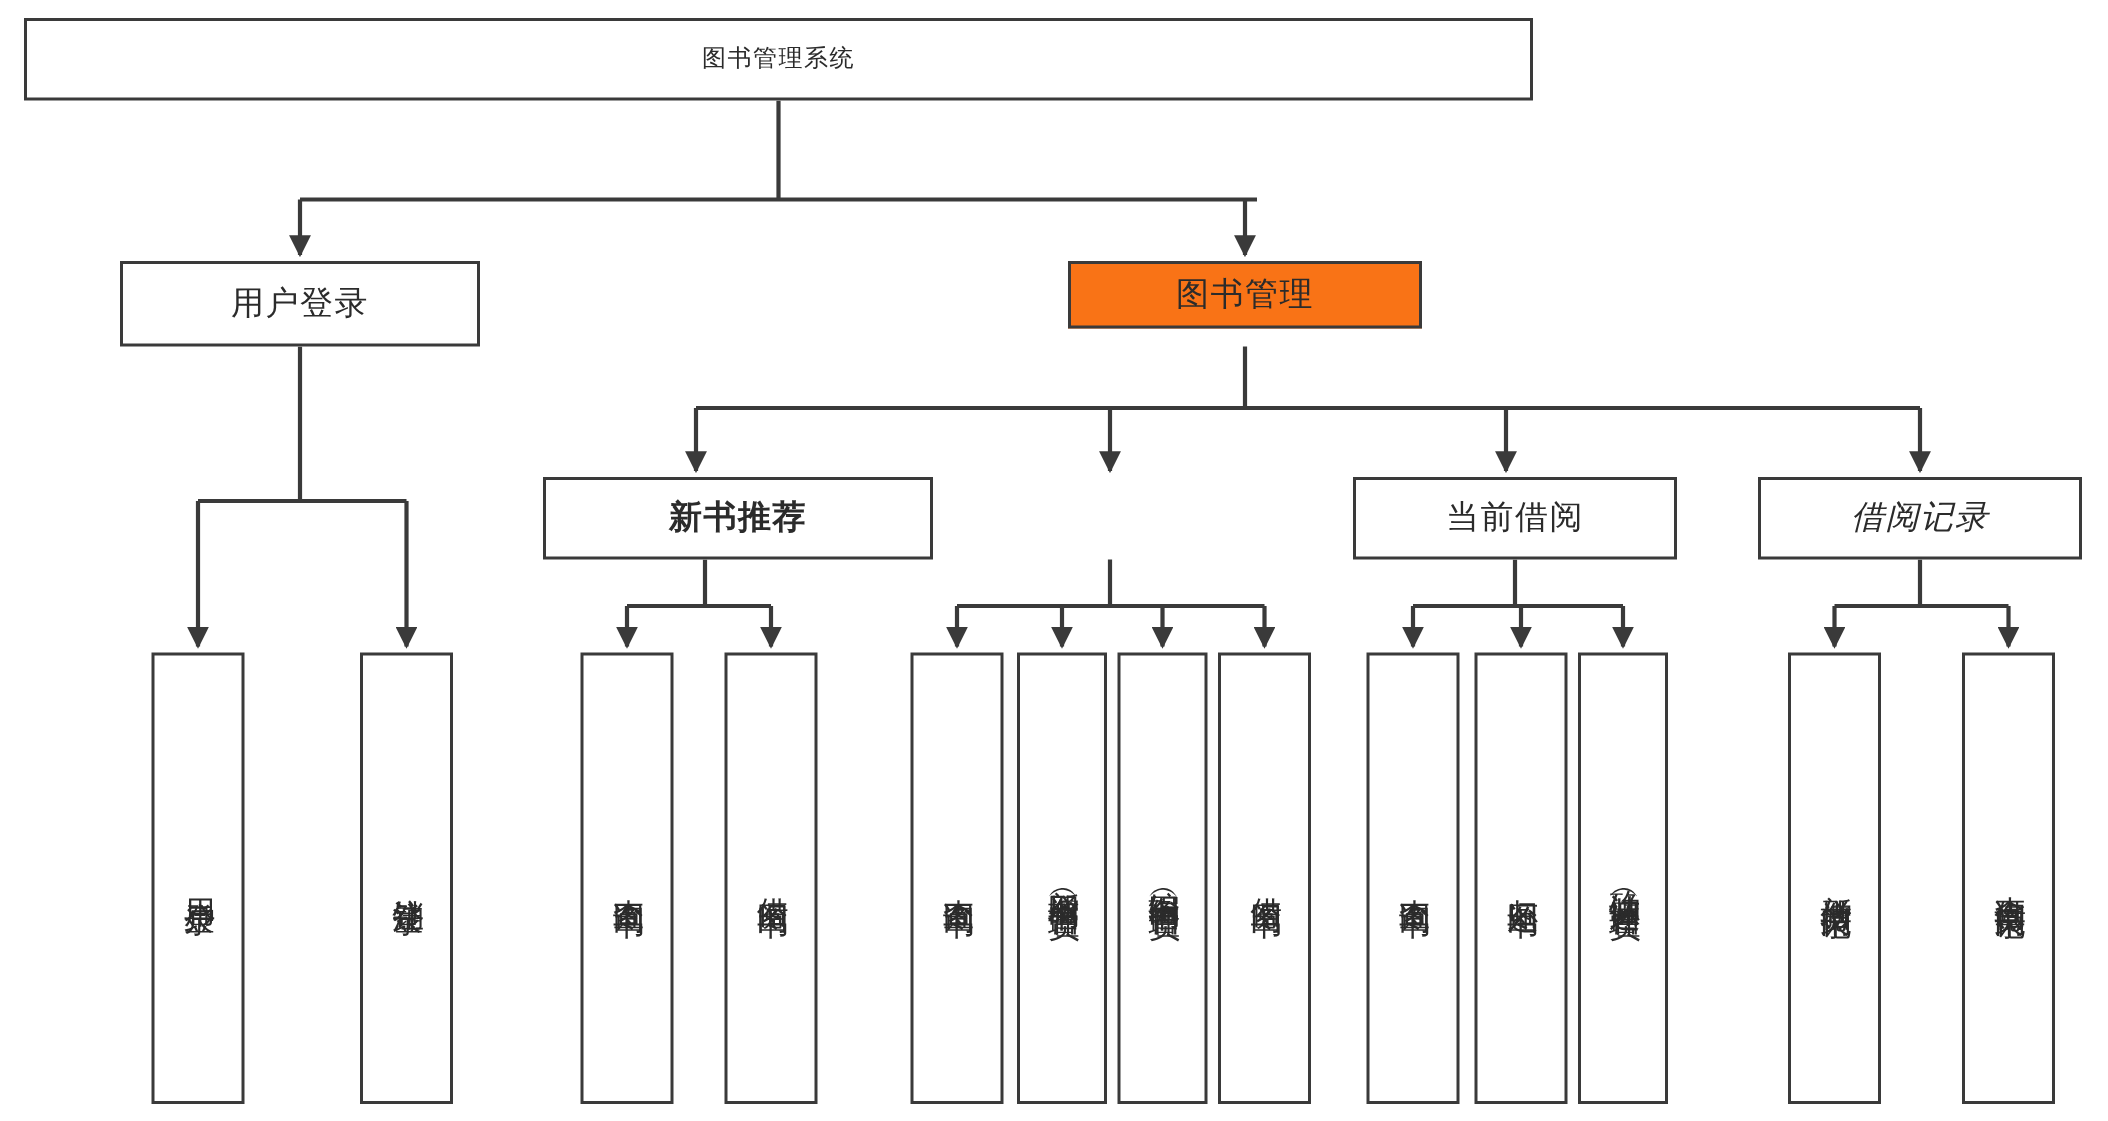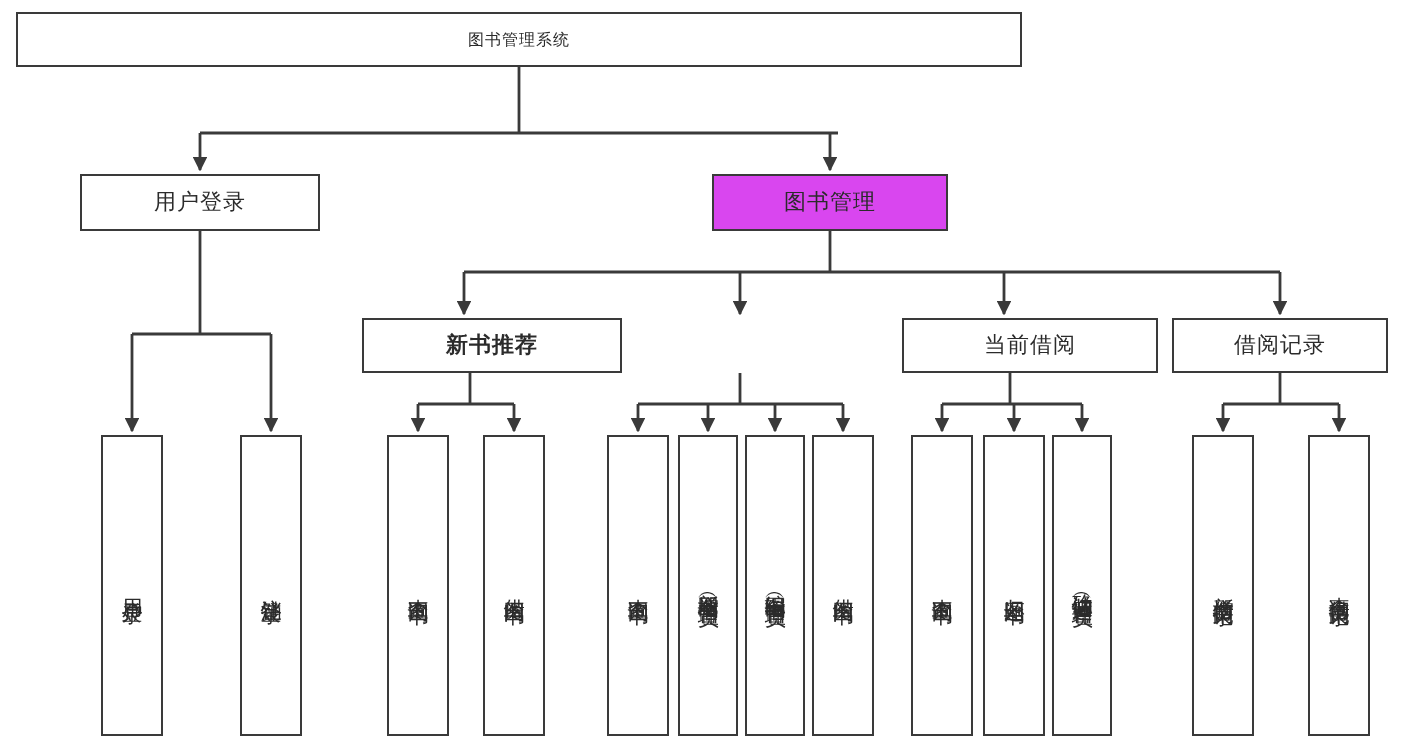--- a/index.html
+++ b/index.html
@@ -114,25 +114,25 @@
       <path d="M 1280 373 L 1280 404"></path>
       <path d="M 1223 404 L 1339 404"></path>
       <path d="M 1223 404 L 1223 431" marker-end="url(#arrow)"></path>
       <path d="M 1339 404 L 1339 431" marker-end="url(#arrow)"></path>
     </g>
   </svg>
 
   <div class="node horiz root" style="left: 16px; top: 12px; width: 1006px; height: 55px; border-color: rgb(58, 58, 58); background: rgb(255, 255, 255); color: rgb(43, 43, 43);">图书管理系统</div>
 
   <div class="node horiz" style="left: 80px; top: 174px; width: 240px; height: 57px; border-color: rgb(58, 58, 58); background: rgb(255, 255, 255); color: rgb(43, 43, 43);">用户登录</div>
-  <div class="node horiz" style="left: 712px; top: 174px; width: 236px; height: 57px; border-color: rgb(58, 58, 58); background: #d946ef; color: rgb(43, 43, 43);">图书管理</div>
+  <div class="node horiz" style="left: 712px; top: 174px; width: 236px; height: 45px; border-color: rgb(58, 58, 58); background: #f97316; color: rgb(43, 43, 43);">图书管理</div>
 
   <div class="node horiz" style="left: 362px; top: 318px; width: 260px; height: 55px; border-color: rgb(58, 58, 58); background: rgb(255, 255, 255); color: rgb(43, 43, 43); font-weight: bold;">新书推荐</div>
-  <div class="node horiz" style="left: 902px; top: 318px; width: 256px; height: 55px; border-color: rgb(58, 58, 58); background: rgb(255, 255, 255); color: rgb(43, 43, 43);">当前借阅</div>
-  <div class="node horiz" style="left: 1172px; top: 318px; width: 216px; height: 55px; border-color: rgb(58, 58, 58); background: rgb(255, 255, 255); color: rgb(43, 43, 43);">借阅记录</div>
+  <div class="node horiz" style="left: 902px; top: 318px; width: 216px; height: 55px; border-color: rgb(58, 58, 58); background: rgb(255, 255, 255); color: rgb(43, 43, 43);">当前借阅</div>
+  <div class="node horiz" style="left: 1172px; top: 318px; width: 216px; height: 55px; border-color: rgb(58, 58, 58); background: rgb(255, 255, 255); color: rgb(43, 43, 43); font-style: italic;">借阅记录</div>
 
   <div class="node vert" style="left: 101px; top: 435px; width: 62px; height: 301px; border-color: rgb(58, 58, 58); background: rgb(255, 255, 255); color: rgb(43, 43, 43);">用户登录</div>
   <div class="node vert" style="left: 240px; top: 435px; width: 62px; height: 301px; border-color: rgb(58, 58, 58); background: rgb(255, 255, 255); color: rgb(43, 43, 43);">注销登录</div>
   <div class="node vert" style="left: 387px; top: 435px; width: 62px; height: 301px; border-color: rgb(58, 58, 58); background: rgb(255, 255, 255); color: rgb(43, 43, 43);">查询图书</div>
   <div class="node vert" style="left: 483px; top: 435px; width: 62px; height: 301px; border-color: rgb(58, 58, 58); background: rgb(255, 255, 255); color: rgb(43, 43, 43);">借阅图书</div>
   <div class="node vert" style="left: 607px; top: 435px; width: 62px; height: 301px; border-color: rgb(58, 58, 58); background: rgb(255, 255, 255); color: rgb(43, 43, 43);">查询图书</div>
   <div class="node vert" style="left: 678px; top: 435px; width: 60px; height: 301px; border-color: rgb(58, 58, 58); background: rgb(255, 255, 255); color: rgb(43, 43, 43);">新增图书（管理员）</div>
   <div class="node vert" style="left: 745px; top: 435px; width: 60px; height: 301px; border-color: rgb(58, 58, 58); background: rgb(255, 255, 255); color: rgb(43, 43, 43);">编辑图书（管理员）</div>
   <div class="node vert" style="left: 812px; top: 435px; width: 62px; height: 301px; border-color: rgb(58, 58, 58); background: rgb(255, 255, 255); color: rgb(43, 43, 43);">借阅图书</div>
   <div class="node vert" style="left: 911px; top: 435px; width: 62px; height: 301px; border-color: rgb(58, 58, 58); background: rgb(255, 255, 255); color: rgb(43, 43, 43);">查询图书</div>

